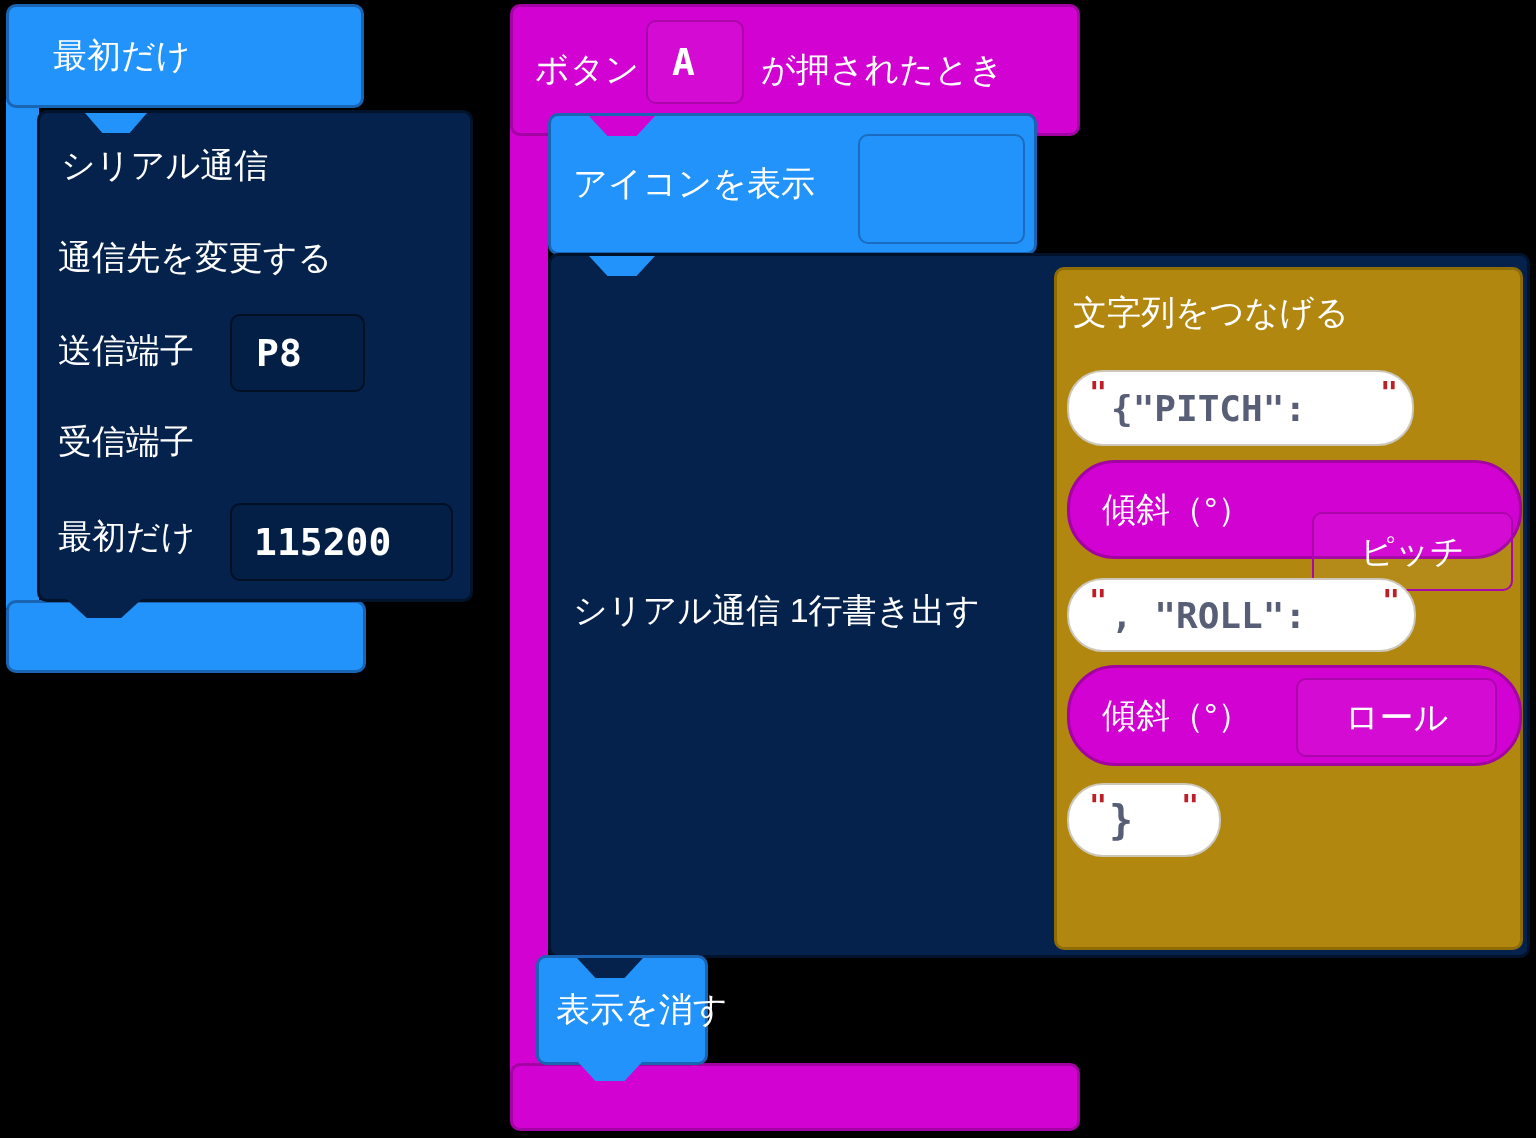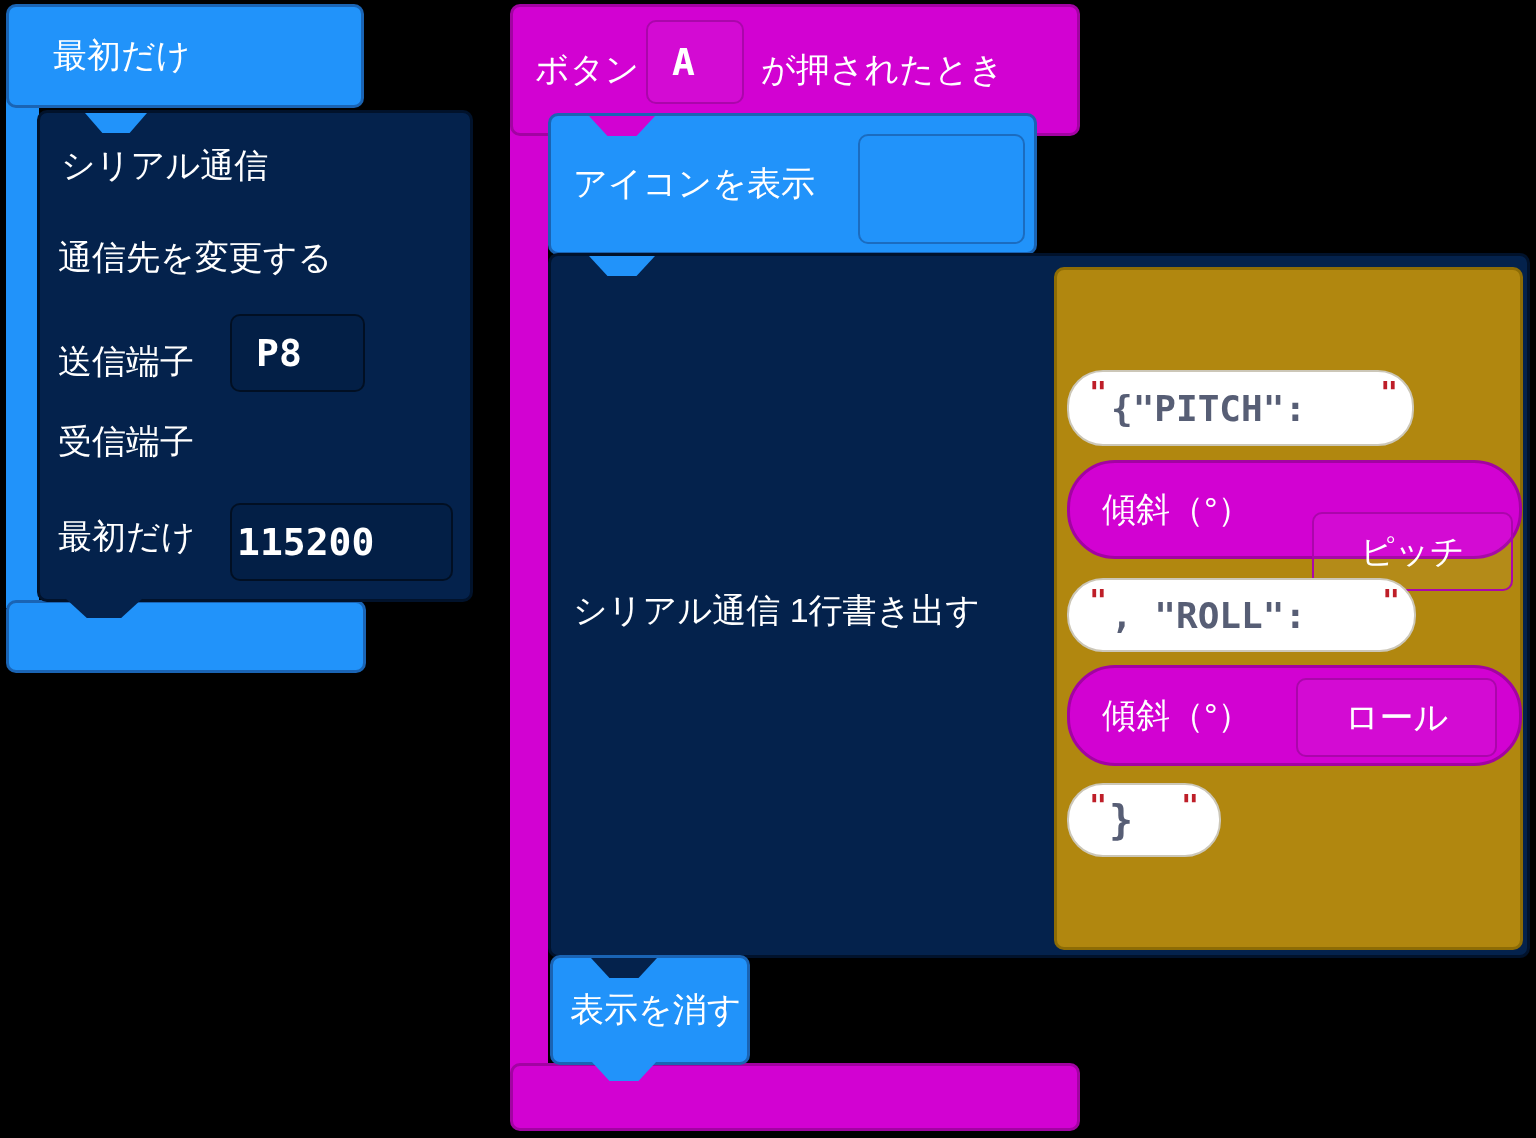--- a/index.html
+++ b/index.html
@@ -52,30 +52,30 @@
 
   <div class="abs blue r10" style="left:6px;top:600px;width:360px;height:73px;"></div>
 
   <div class="abs navy r10" style="left:37px;top:110px;width:436px;height:492px;">
     <div class="notch bluef" style="left:45px;top:0;width:62px;"></div>
     <div class="notch navyf" style="left:25px;bottom:-19px;width:78px;"></div>
 
     <div class="abs jp" style="left:18px;top:126px;">通信先を変更する</div>
     <div class="abs jp" style="left:21px;top:34px;">シリアル通信</div>
 
-    <div class="abs jp" style="left:18px;top:230px;">送信端子</div>
+    <div class="abs jp" style="left:18px;top:219px;">送信端子</div>
     <div class="field-navy" style="left:190px;top:201px;width:131px;height:74px;">
       <span class="mono" style="padding-left:24px;">P8</span>
     </div>
 
     <div class="abs jp" style="left:18px;top:310px;">受信端子</div>
 
     <div class="abs jp" style="left:18px;top:405px;">最初だけ</div>
     <div class="field-navy" style="left:190px;top:390px;width:219px;height:74px;">
-      <span class="mono" style="padding-left:5px;">115200</span>
+      <span class="mono" style="padding-left:22px;">115200</span>
     </div>
   </div>
 
   <div class="abs magf" style="left:510px;top:96px;width:38px;height:980px;"></div>
 
   <div class="abs mag r10" style="left:510px;top:4px;width:570px;height:132px;">
     <div class="abs jp vcenter" style="left:22px;top:0;height:100%;">ボタン</div>
     <div class="field-mag" style="left:133px;top:13px;width:94px;height:80px;justify-content:flex-start;">
       <span class="mono" style="padding-left:24px;">A</span>
     </div>
@@ -90,20 +90,21 @@
     <div class="field-blue" style="left:307px;top:18px;width:163px;height:106px;">
       <span class="mono"></span>
     </div>
   </div>
 
   <div class="abs navy r10" style="left:548px;top:253px;width:982px;height:705px;">
     <div class="notch bluef" style="left:38px;top:0;width:66px;"></div>
     <div class="abs jp" style="left:22px;top:336px;">シリアル通信 1行書き出す</div>
 
     <div class="abs gold r10" style="left:503px;top:11px;width:469px;height:683px;">
+      <div class="abs jp" style="left:16px;top:24px;">文字列をつなげる</div>
 
       <div class="pill-s" style="left:10px;top:100px;width:301px;height:72px;padding-left:42px;">
         <span class="quote" style="left:20px;">"</span>
         <span class="s-text mono" style="font-size:36px;color:#575E75;">{"PITCH": </span>
         <span class="quote" style="right:14px;">"</span>
       </div>
 
       <div class="pill-m" style="left:10px;top:190px;width:449px;height:93px;">
         <span class="jp" style="margin-left:32px;">傾斜（°）</span>
         <div class="field-mag" style="left:242px;top:9px;width:197px;height:75px;margin-top:40px;">
@@ -125,19 +126,19 @@
       </div>
 
       <div class="pill-s" style="left:10px;top:513px;width:110px;height:70px;padding-left:40px;">
         <span class="quote" style="left:20px;">"</span>
         <span class="s-text mono" style="font-size:40px;color:#575E75;">}</span>
         <span class="quote" style="right:20px;">"</span>
       </div>
     </div>
   </div>
 
-  <div class="abs blue r10" style="left:550px;top:955px;width:200px;height:110px;">
+  <div class="abs blue r10" style="left:536px;top:955px;width:172px;height:110px;">
     <div class="notch navyf" style="left:38px;top:0;width:66px;"></div>
     <div class="notch bluef" style="left:38px;bottom:-19px;width:66px;"></div>
     <div class="abs jp vcenter" style="left:17px;top:0;height:100%;">表示を消す</div>
   </div>
 
 </div>
 
 </body></html>

